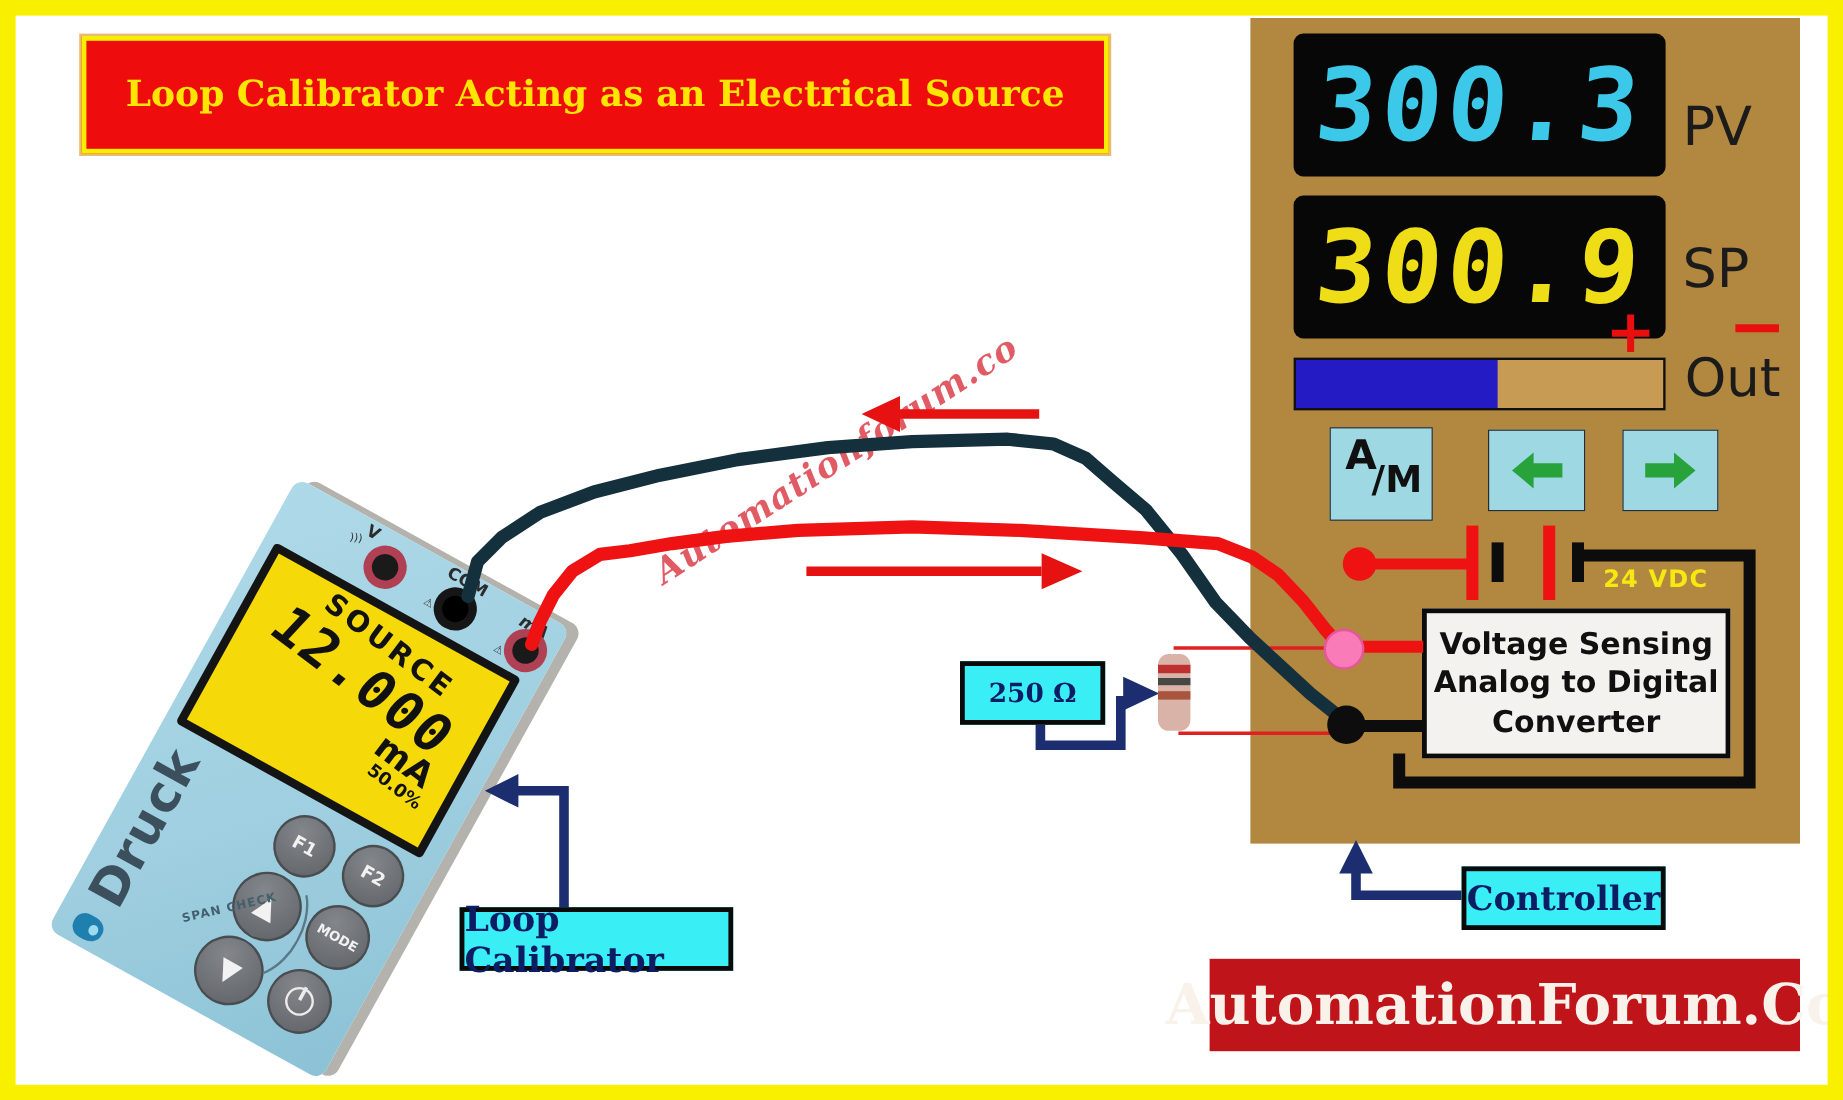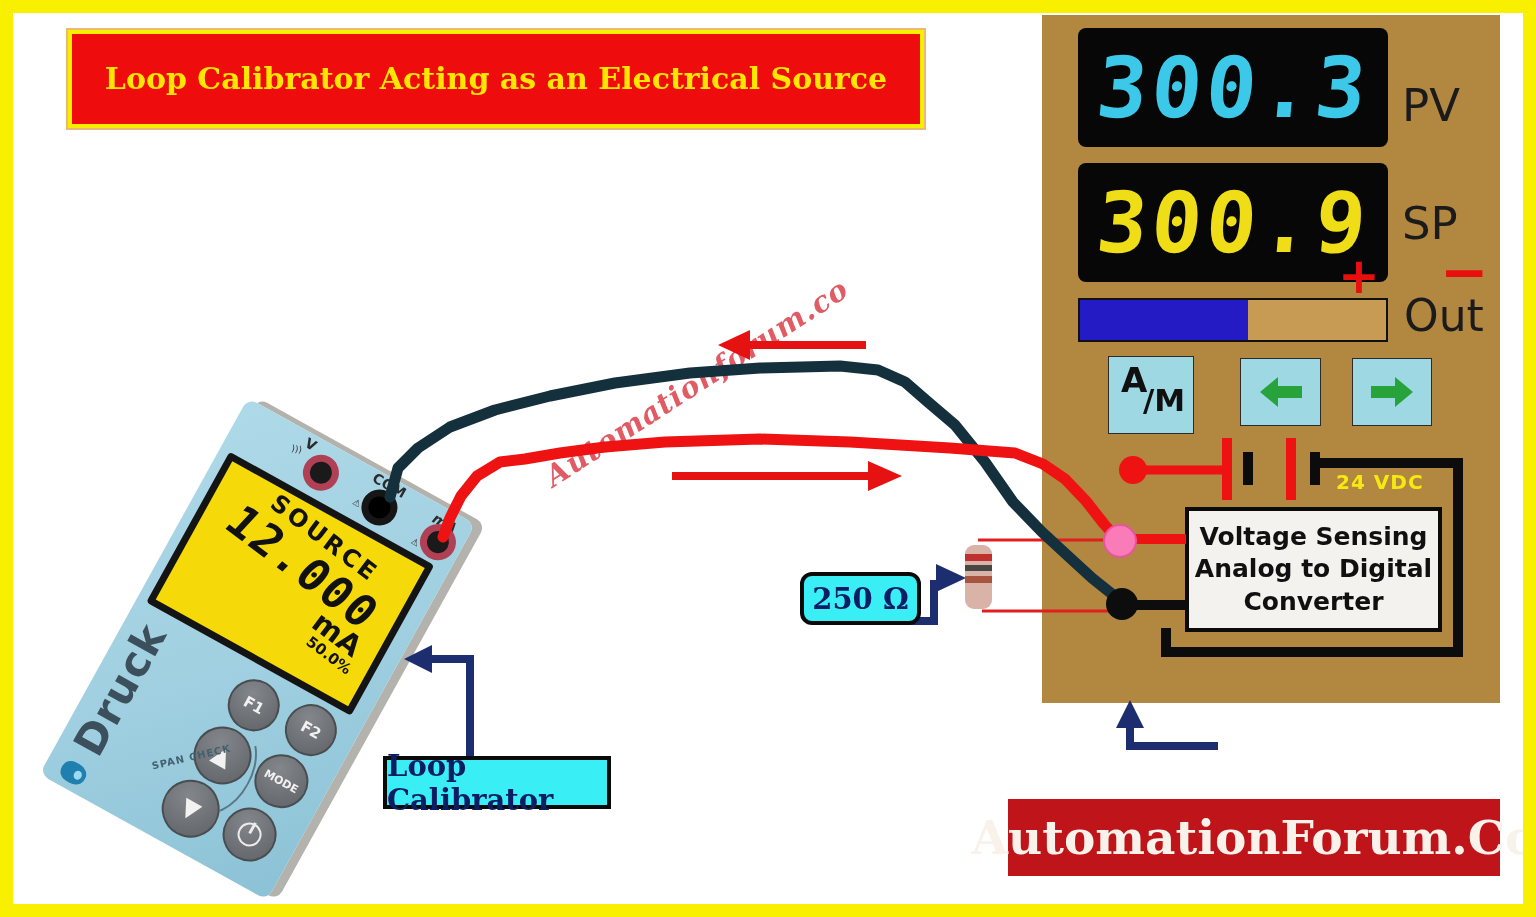--- a/index.html
+++ b/index.html
@@ -44,21 +44,21 @@
   #vdc-label{position:absolute;left:294px;top:455px;color:#f6e912;font-size:20px;font-weight:800;letter-spacing:1px;}
   #adc-box{position:absolute;left:143px;top:492px;width:249px;height:117px;background:#f4f2ee;border:4px solid #0b0b0b;
     display:flex;flex-direction:column;align-items:center;justify-content:center;
     color:#101010;font-weight:800;font-size:25px;line-height:1.3;text-align:center;z-index:3;}
   
   #resistor{left:965px;top:545px;width:27px;height:64px;background:#d9b2a8;border-radius:9px;z-index:21;}
   #resistor .band{position:absolute;left:0;width:100%;}
   
   .tagbox{background:#3aeef6;border:4px solid #0a0a0a;display:flex;align-items:center;justify-content:center;
     font-family:"DejaVu Serif",serif;font-weight:bold;color:#0d1d63;z-index:25;}
-  #resistor-label{left:800px;top:572px;width:113px;height:45px;font-size:29px;border-radius:12px;}
+  #resistor-label{left:800px;top:551px;width:113px;height:45px;font-size:22px;}
   #loopcal-label{left:383px;top:756px;width:220px;height:45px;font-size:29px;}
   #controller-label{left:1218px;top:722px;width:162px;height:45px;font-size:28px;}
   
   #footer-logo{left:1008px;top:799px;width:492px;height:77px;background:#c0141b;z-index:25;
     display:flex;align-items:center;justify-content:center;font-family:"DejaVu Serif",serif;
     font-weight:bold;font-size:47px;color:#f8f2ea;}
   
   #calibrator{left:248px;top:398px;width:260px;height:430px;z-index:10;
     transform:rotate(29deg);transform-origin:0 0;
     background:linear-gradient(135deg,#aed9e8 0%,#9fcfe0 55%,#8cc2d6 100%);
@@ -233,19 +233,22 @@
     <polyline points="470,758 470,659 420,659" fill="none" stroke="#1c2e70" stroke-width="8"></polyline>
     <polygon points="404,659 432,645 432,673" fill="#1c2e70"></polygon>
   </svg>
 
   <div class="abs tagbox" id="resistor-label">
     <span>250 Ω</span>
   </div>
   <div class="abs tagbox" id="loopcal-label">
     <span>Loop Calibrator</span>
   </div>
+  <div class="abs tagbox" id="controller-label">
+    <span>Controller</span>
+  </div>
 
   <div class="abs" id="footer-logo">
     <span>AutomationForum.Co</span>
   </div>
 
   <div id="frame"></div>
 </div>
 
 </body></html>

